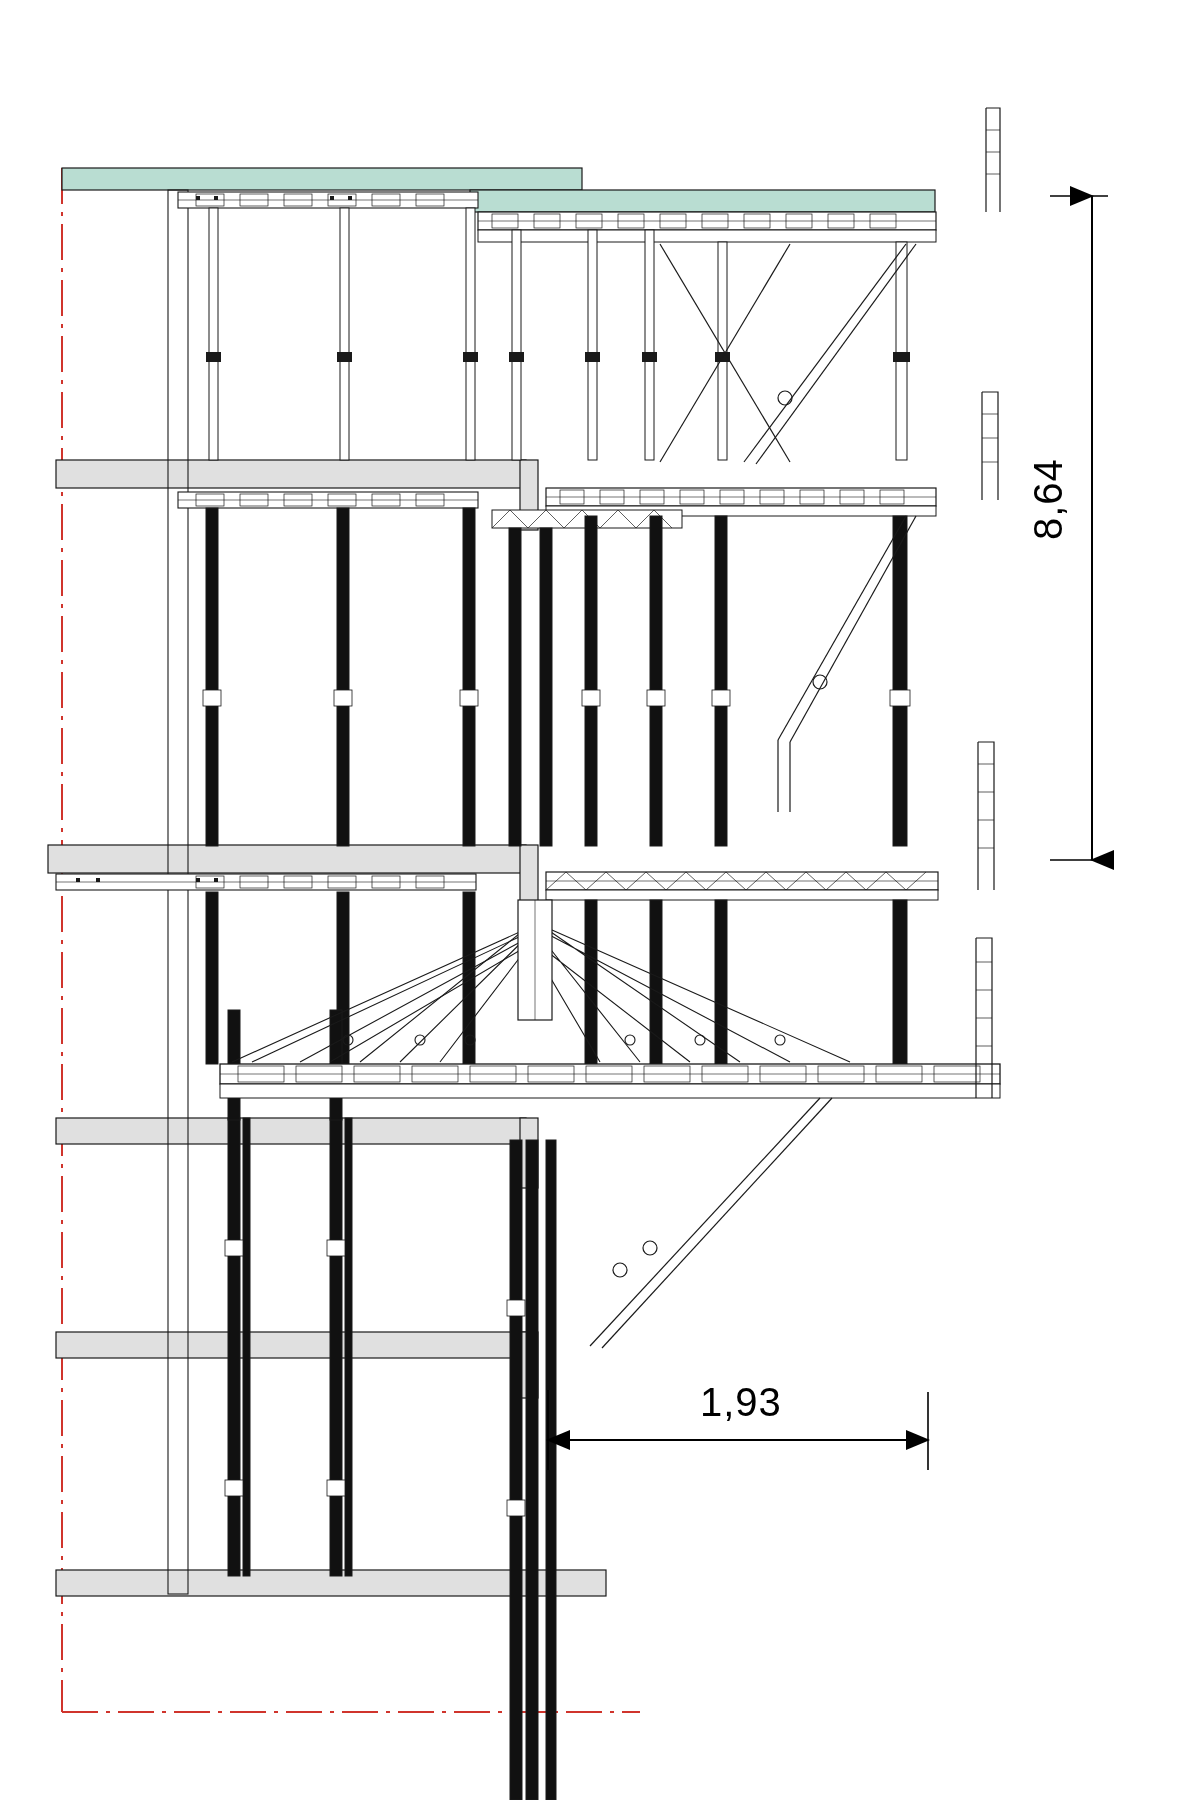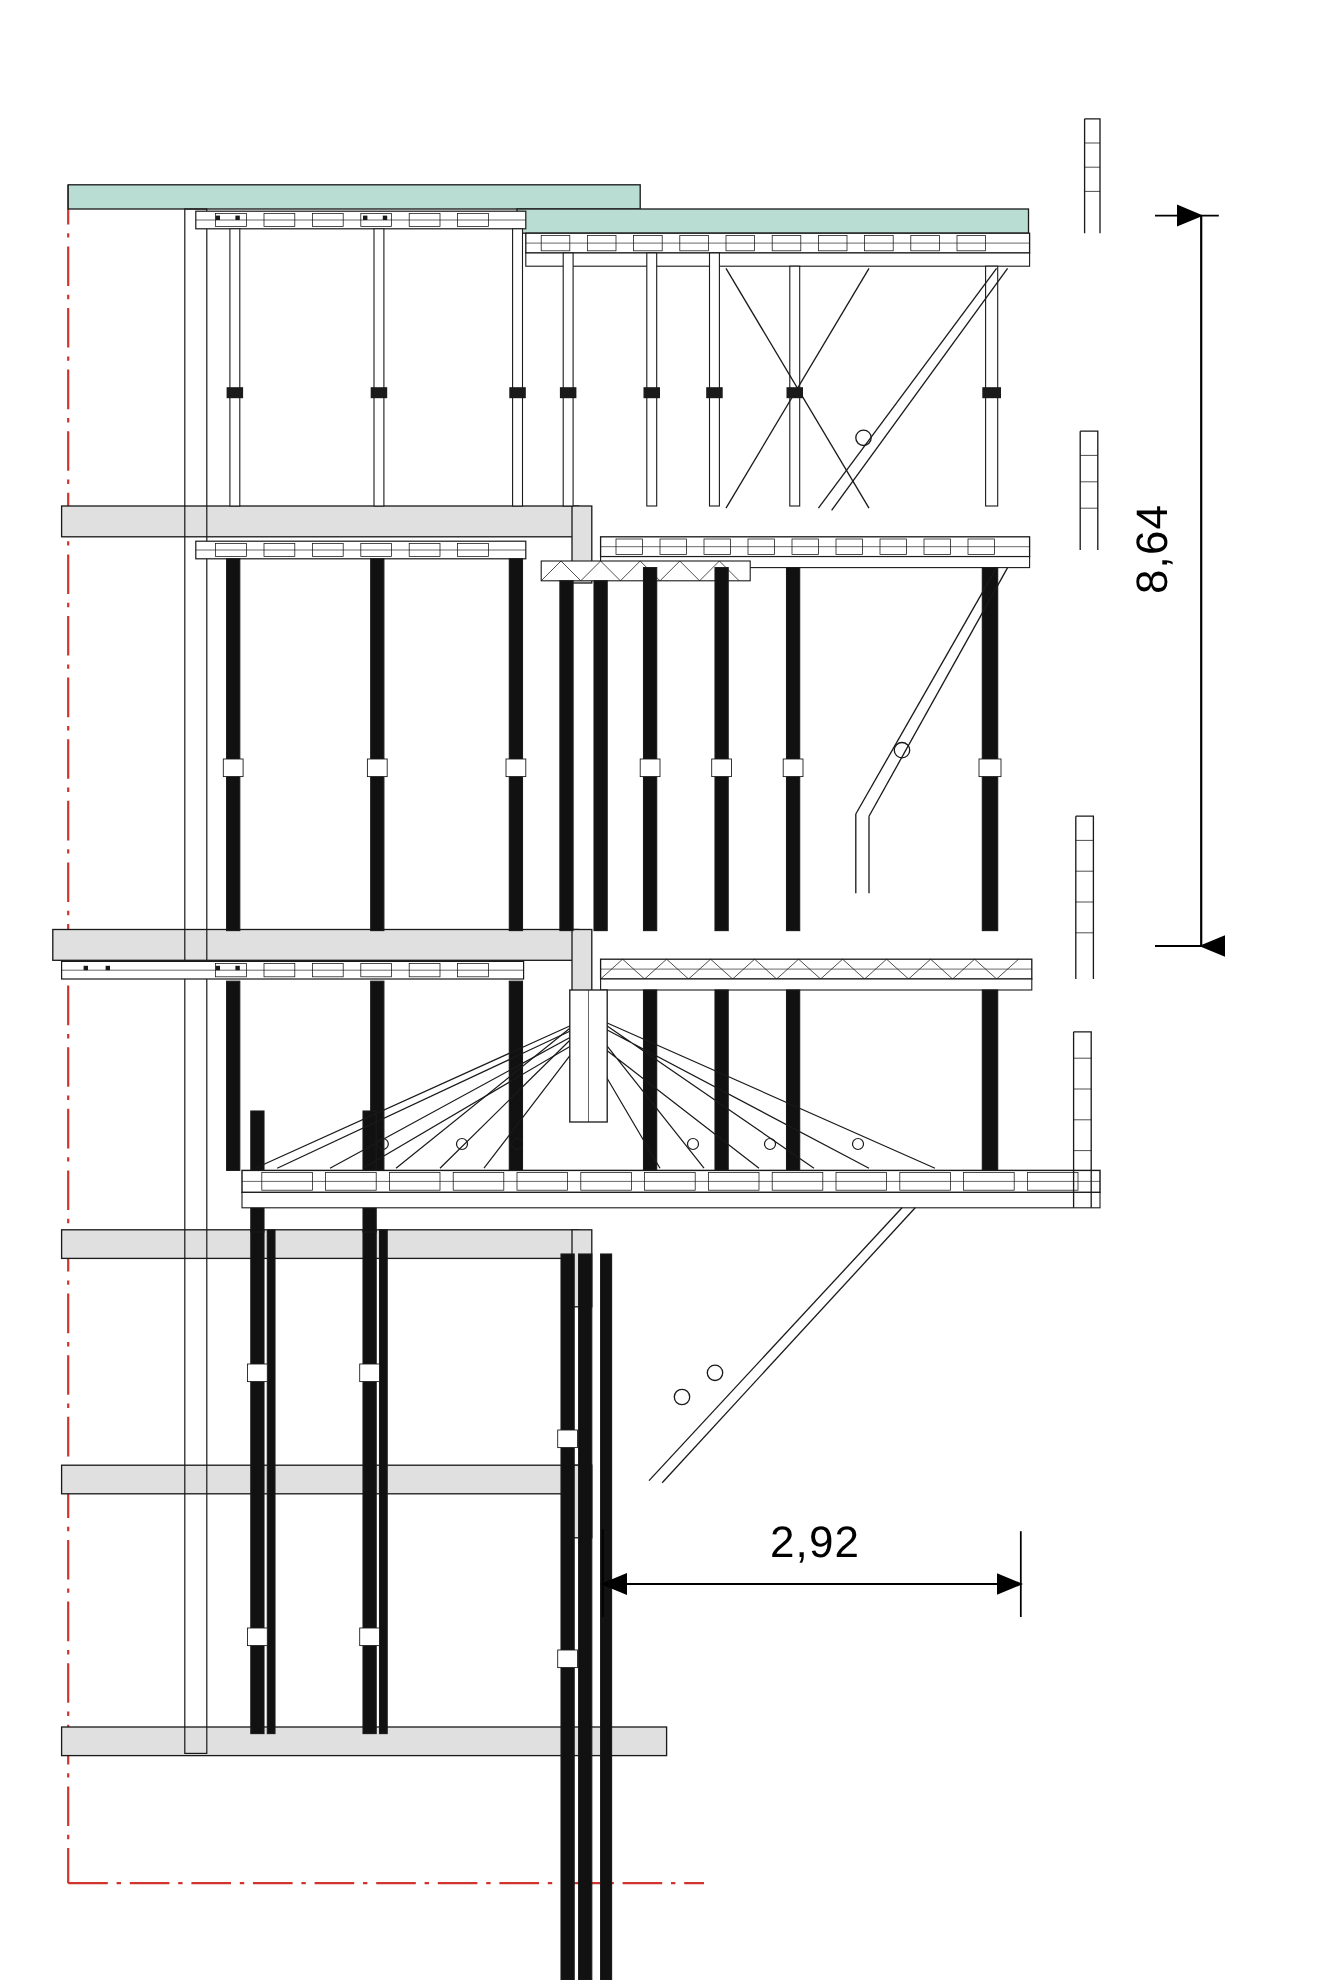--- a/index.html
+++ b/index.html
@@ -352,15 +352,15 @@
     <g stroke="#000" stroke-width="2">
       <line x1="548" y1="1440" x2="928" y2="1440" marker-start="url(#arrowLeft)" marker-end="url(#arrowRight)"></line>
       <line x1="548" y1="1390" x2="548" y2="1470" stroke-width="1.6"></line>
       <line x1="928" y1="1392" x2="928" y2="1470" stroke-width="1.6"></line>
     </g>
 
   </svg>
 
   <div class="dim-label" id="dim-vert-label">8,64</div>
 
-  <div class="dim-label" id="dim-horiz-label">2,92</div>
+  <div class="dim-label" id="dim-horiz-label">1,93</div>
 
 </div>
 
 </body></html>

